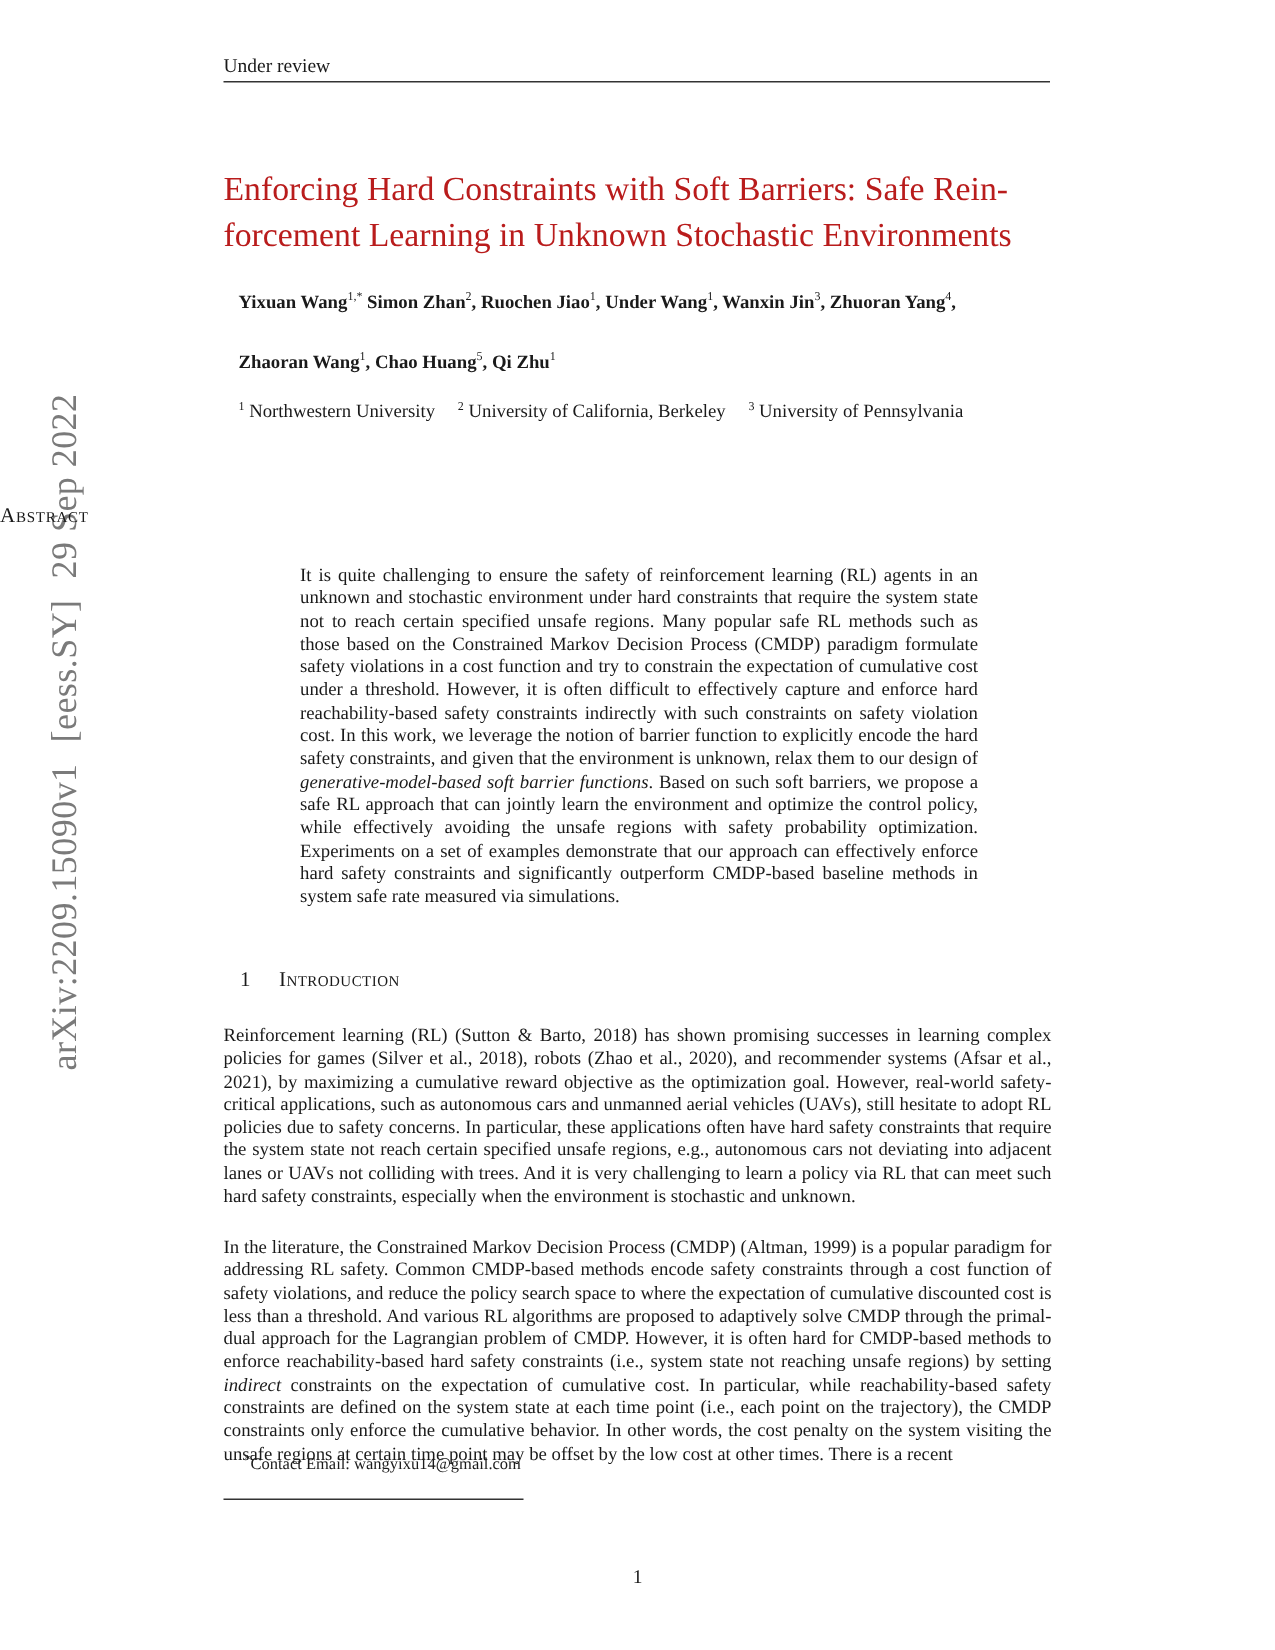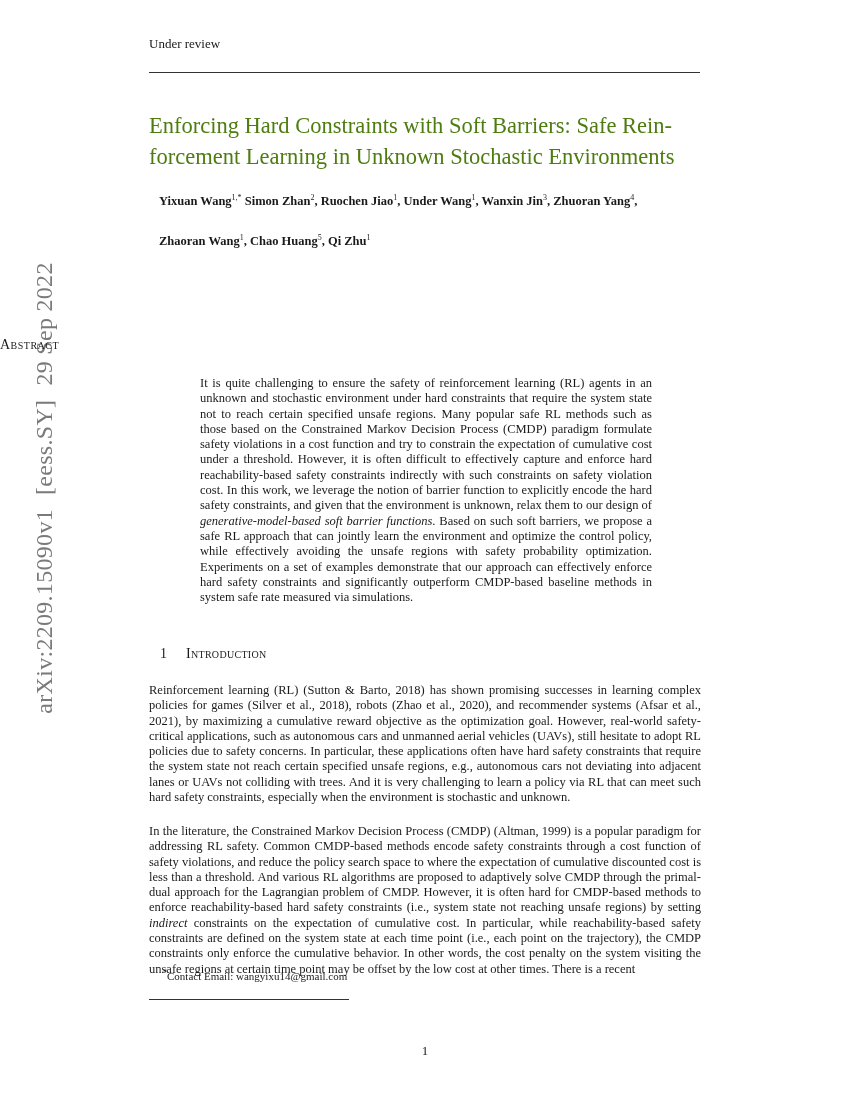--- a/index.html
+++ b/index.html
@@ -2,25 +2,25 @@
 <html><head>
 <meta charset="utf-8">
 <style>
   html, body { margin: 0; padding: 0; background: #ffffff; }
   body {
     width: 850px; height: 1100px; position: relative; overflow: hidden;
     font-family: "Liberation Serif", "DejaVu Serif", serif; color: #1a1a1a;
   }
   .header {
     position: absolute; left: 149px; top: 36px; width: 551px;
-    font-size: 13px; padding-bottom: 20px; border-bottom: 1px solid #333;
+    font-size: 13px; padding-bottom: 2px; border-bottom: 1px solid #333;
   }
   .title {
     position: absolute; left: 149px; top: 110px; width: 551px;
-    font-size: 22.5px; line-height: 31px; text-align: left; color: #4d7c0f;
+    font-size: 22.5px; line-height: 31px; text-align: left; color: #b91c1c;
   }
   .authors {
     position: absolute; left: 159px; width: 545px;
     font-size: 12.5px; font-weight: bold;
   }
   .authors sup, .affils sup, .footnote sup { font-size: 8px; font-weight: normal; }
   .affils {
     position: absolute; left: 159px; top: 263px; width: 545px;
     font-size: 12.5px; line-height: 15px;
   }
@@ -88,20 +88,25 @@
   <span>Wanxin Jin</span><sup>3</sup>,
   <span>Zhuoran Yang</span><sup>4</sup>,
 </div>
 <div class="authors" style="top:233px;">
   <span>Zhaoran Wang</span><sup>1</sup>,
   <span>Chao Huang</span><sup>5</sup>,
   <span>Qi Zhu</span><sup>1</sup>
 </div>
 
 <div class="affils">
+  <div>
+    <sup>1</sup> <span>Northwestern University</span><span class="gap"></span>
+    <sup>2</sup> <span>University of California, Berkeley</span><span class="gap"></span>
+    <sup>3</sup> <span>University of Pennsylvania</span>
+  </div>
 </div>
 
 <div class="abstract-heading">Abstract</div>
 
 <div class="abstract"><span>It is quite challenging to ensure the safety of reinforcement learning (RL) agents in an unknown and stochastic environment under hard constraints that require the system state not to reach certain specified unsafe regions.  Many popular safe RL methods such as those based on the Constrained Markov Decision Process (CMDP) paradigm formulate safety violations in a cost function and try to constrain the expectation of cumulative cost under a threshold.  However, it is often difficult to effectively capture and enforce hard reachability-based safety constraints indirectly with such constraints on safety violation cost. In this work, we leverage the notion of barrier function to explicitly encode the hard safety constraints, and given that the environment is unknown, relax them to our design of </span><em>generative-model-based soft barrier functions</em><span>.  Based on such soft barriers, we propose a safe RL approach that can jointly learn the environment and optimize the control policy, while effectively avoiding the unsafe regions with safety probability optimization. Experiments on a set of examples demonstrate that our approach can effectively enforce hard safety constraints and significantly outperform CMDP-based baseline methods in system safe rate measured via simulations.</span></div>
 
 <div class="section-heading">
   <span class="num">1</span><span>Introduction</span>
 </div>
 

